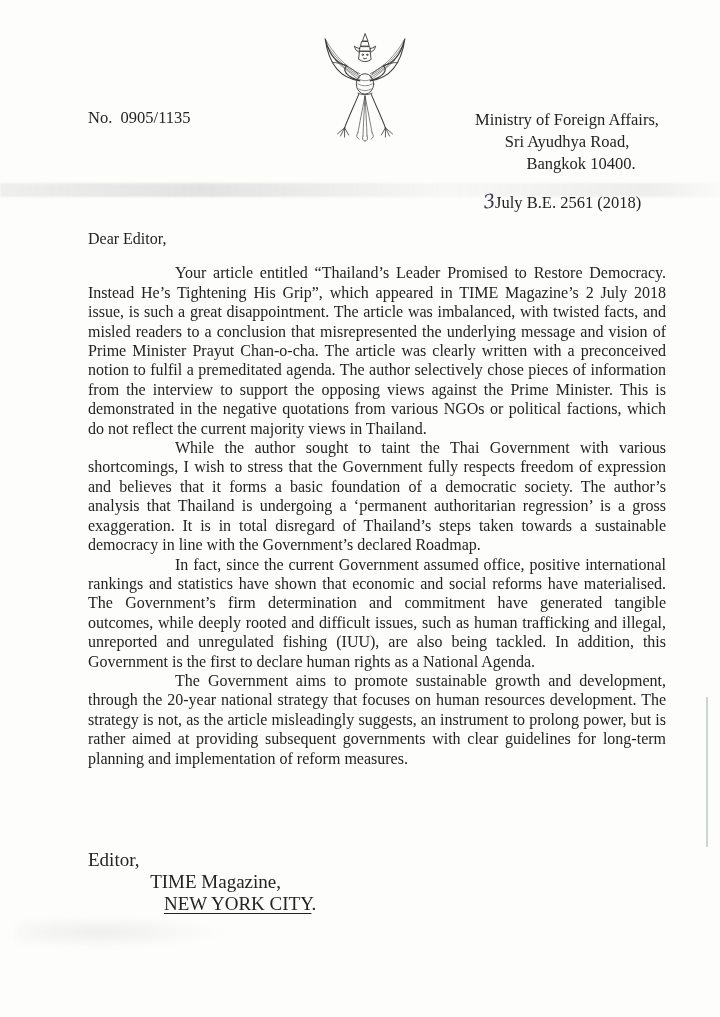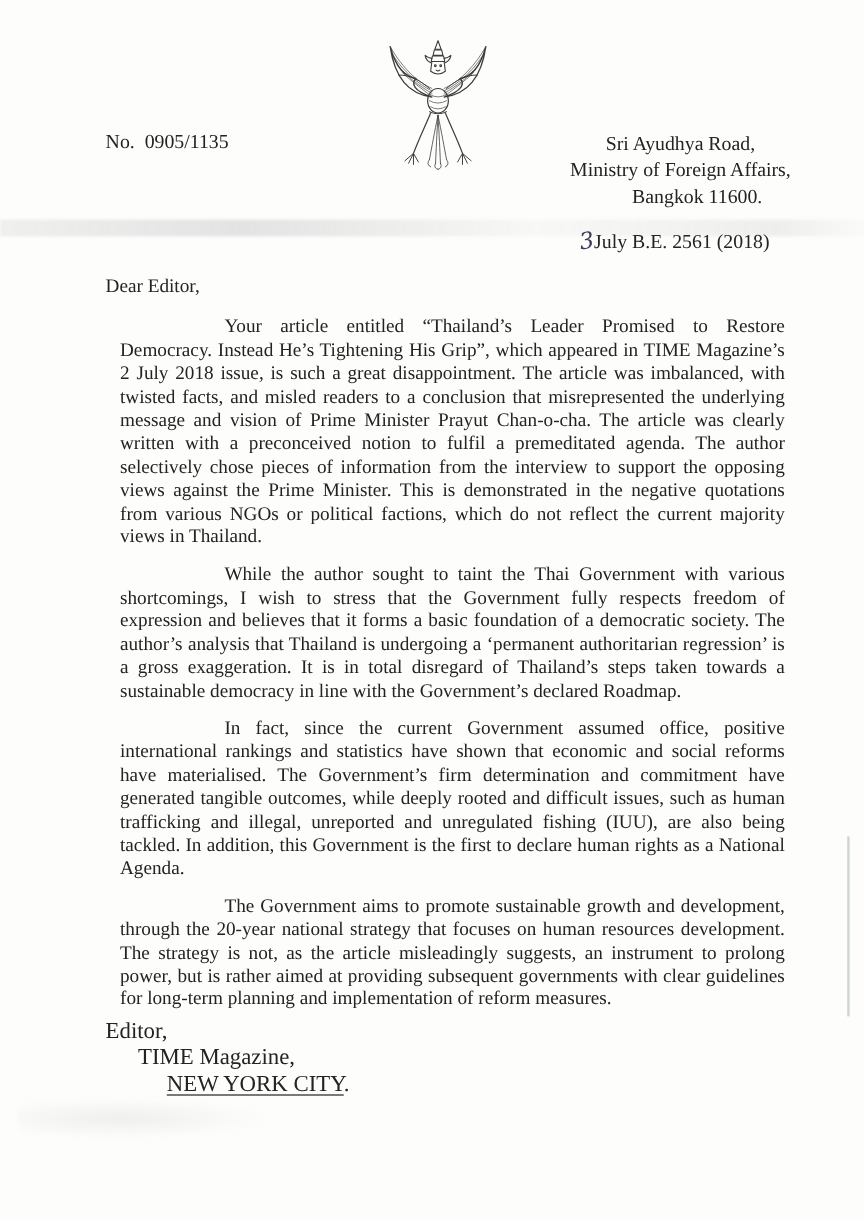--- a/index.html
+++ b/index.html
@@ -45,28 +45,28 @@
   }
   .date-text { }
   
   .letter-body {
     position: absolute; left: 88px; top: 229px;
     width: 578px;
     font-size: 16px; line-height: 19.4px;
     text-align: justify;
   }
   .salutation { margin-bottom: 15px; }
-  .letter-body p { margin: 12px; text-indent: 87px; }
+  .letter-body p { margin: 0; text-indent: 87px; }
   
   .closing {
     position: absolute; left: 88px; top: 849px;
     font-size: 19px; line-height: 22px;
   }
-  .closing-line-2 { margin-left: 27px; }
-  .closing-line-3 { margin-left: 51px; }
+  .closing-line-2 { margin-left: 27px; text-align: center; }
+  .closing-line-3 { margin-left: 76px; }
   .underlined { text-decoration: underline; text-underline-offset: 3px; }
   
   .scan-streak-top {
     position: absolute; left: 0; top: 183px; width: 720px; height: 14px;
     background: linear-gradient(90deg,
       rgba(185,185,185,0.20), rgba(168,168,170,0.30) 28%,
       rgba(200,200,200,0.10) 62%, rgba(180,180,182,0.20) 90%,
       rgba(200,200,200,0.05));
     filter: blur(1.2px);
   }
@@ -131,23 +131,23 @@
         <path d="M47 62 C44 76 42 88 40 98" stroke-width="0.65"></path>
         <path d="M47 62 C46 78 45.5 90 45 101" stroke-width="0.65"></path>
         <path d="M47 62 C48 78 48.5 90 49 101" stroke-width="0.65"></path>
         <path d="M47 62 C50 76 52 88 54 98" stroke-width="0.65"></path>
         <path d="M40 98 q-3 4 1 6 M45 101 q-2 4 2 5 M49 101 q2 4 -2 5 M54 98 q3 4 -1 6" stroke-width="0.65"></path>
       </g>
     </svg>
   </div>
 
   <div class="sender-address">
+    <div class="addr-line">Ministry of Foreign Affairs,</div>
     <div class="addr-line">Sri Ayudhya Road,</div>
-    <div class="addr-line">Ministry of Foreign Affairs,</div>
-    <div class="addr-line addr-line-3">Bangkok 11600.</div>
+    <div class="addr-line addr-line-3">Bangkok 10400.</div>
   </div>
 
   <div class="date-row">
     <span class="handwritten-day">3</span><span class="date-text">July B.E. 2561 (2018)</span>
   </div>
 
   <div class="letter-body">
     <div class="salutation">Dear Editor,</div>
     <p>Your article entitled “Thailand’s Leader Promised to Restore Democracy. Instead He’s Tightening His Grip”, which appeared in TIME Magazine’s 2 July 2018 issue, is such a great disappointment. The article was imbalanced, with twisted facts, and misled readers to a conclusion that misrepresented the underlying message and vision of Prime Minister Prayut Chan-o-cha. The article was clearly written with a preconceived notion to fulfil a premeditated agenda. The author selectively chose pieces of information from the interview to support the opposing views against the Prime Minister. This is demonstrated in the negative quotations from various NGOs or political factions, which do not reflect the current majority views in Thailand.</p>
     <p>While the author sought to taint the Thai Government with various shortcomings, I wish to stress that the Government fully respects freedom of expression and believes that it forms a basic foundation of a democratic society. The author’s analysis that Thailand is undergoing a ‘permanent authoritarian regression’ is a gross exaggeration. It is in total disregard of Thailand’s steps taken towards a sustainable democracy in line with the Government’s declared Roadmap.</p>

